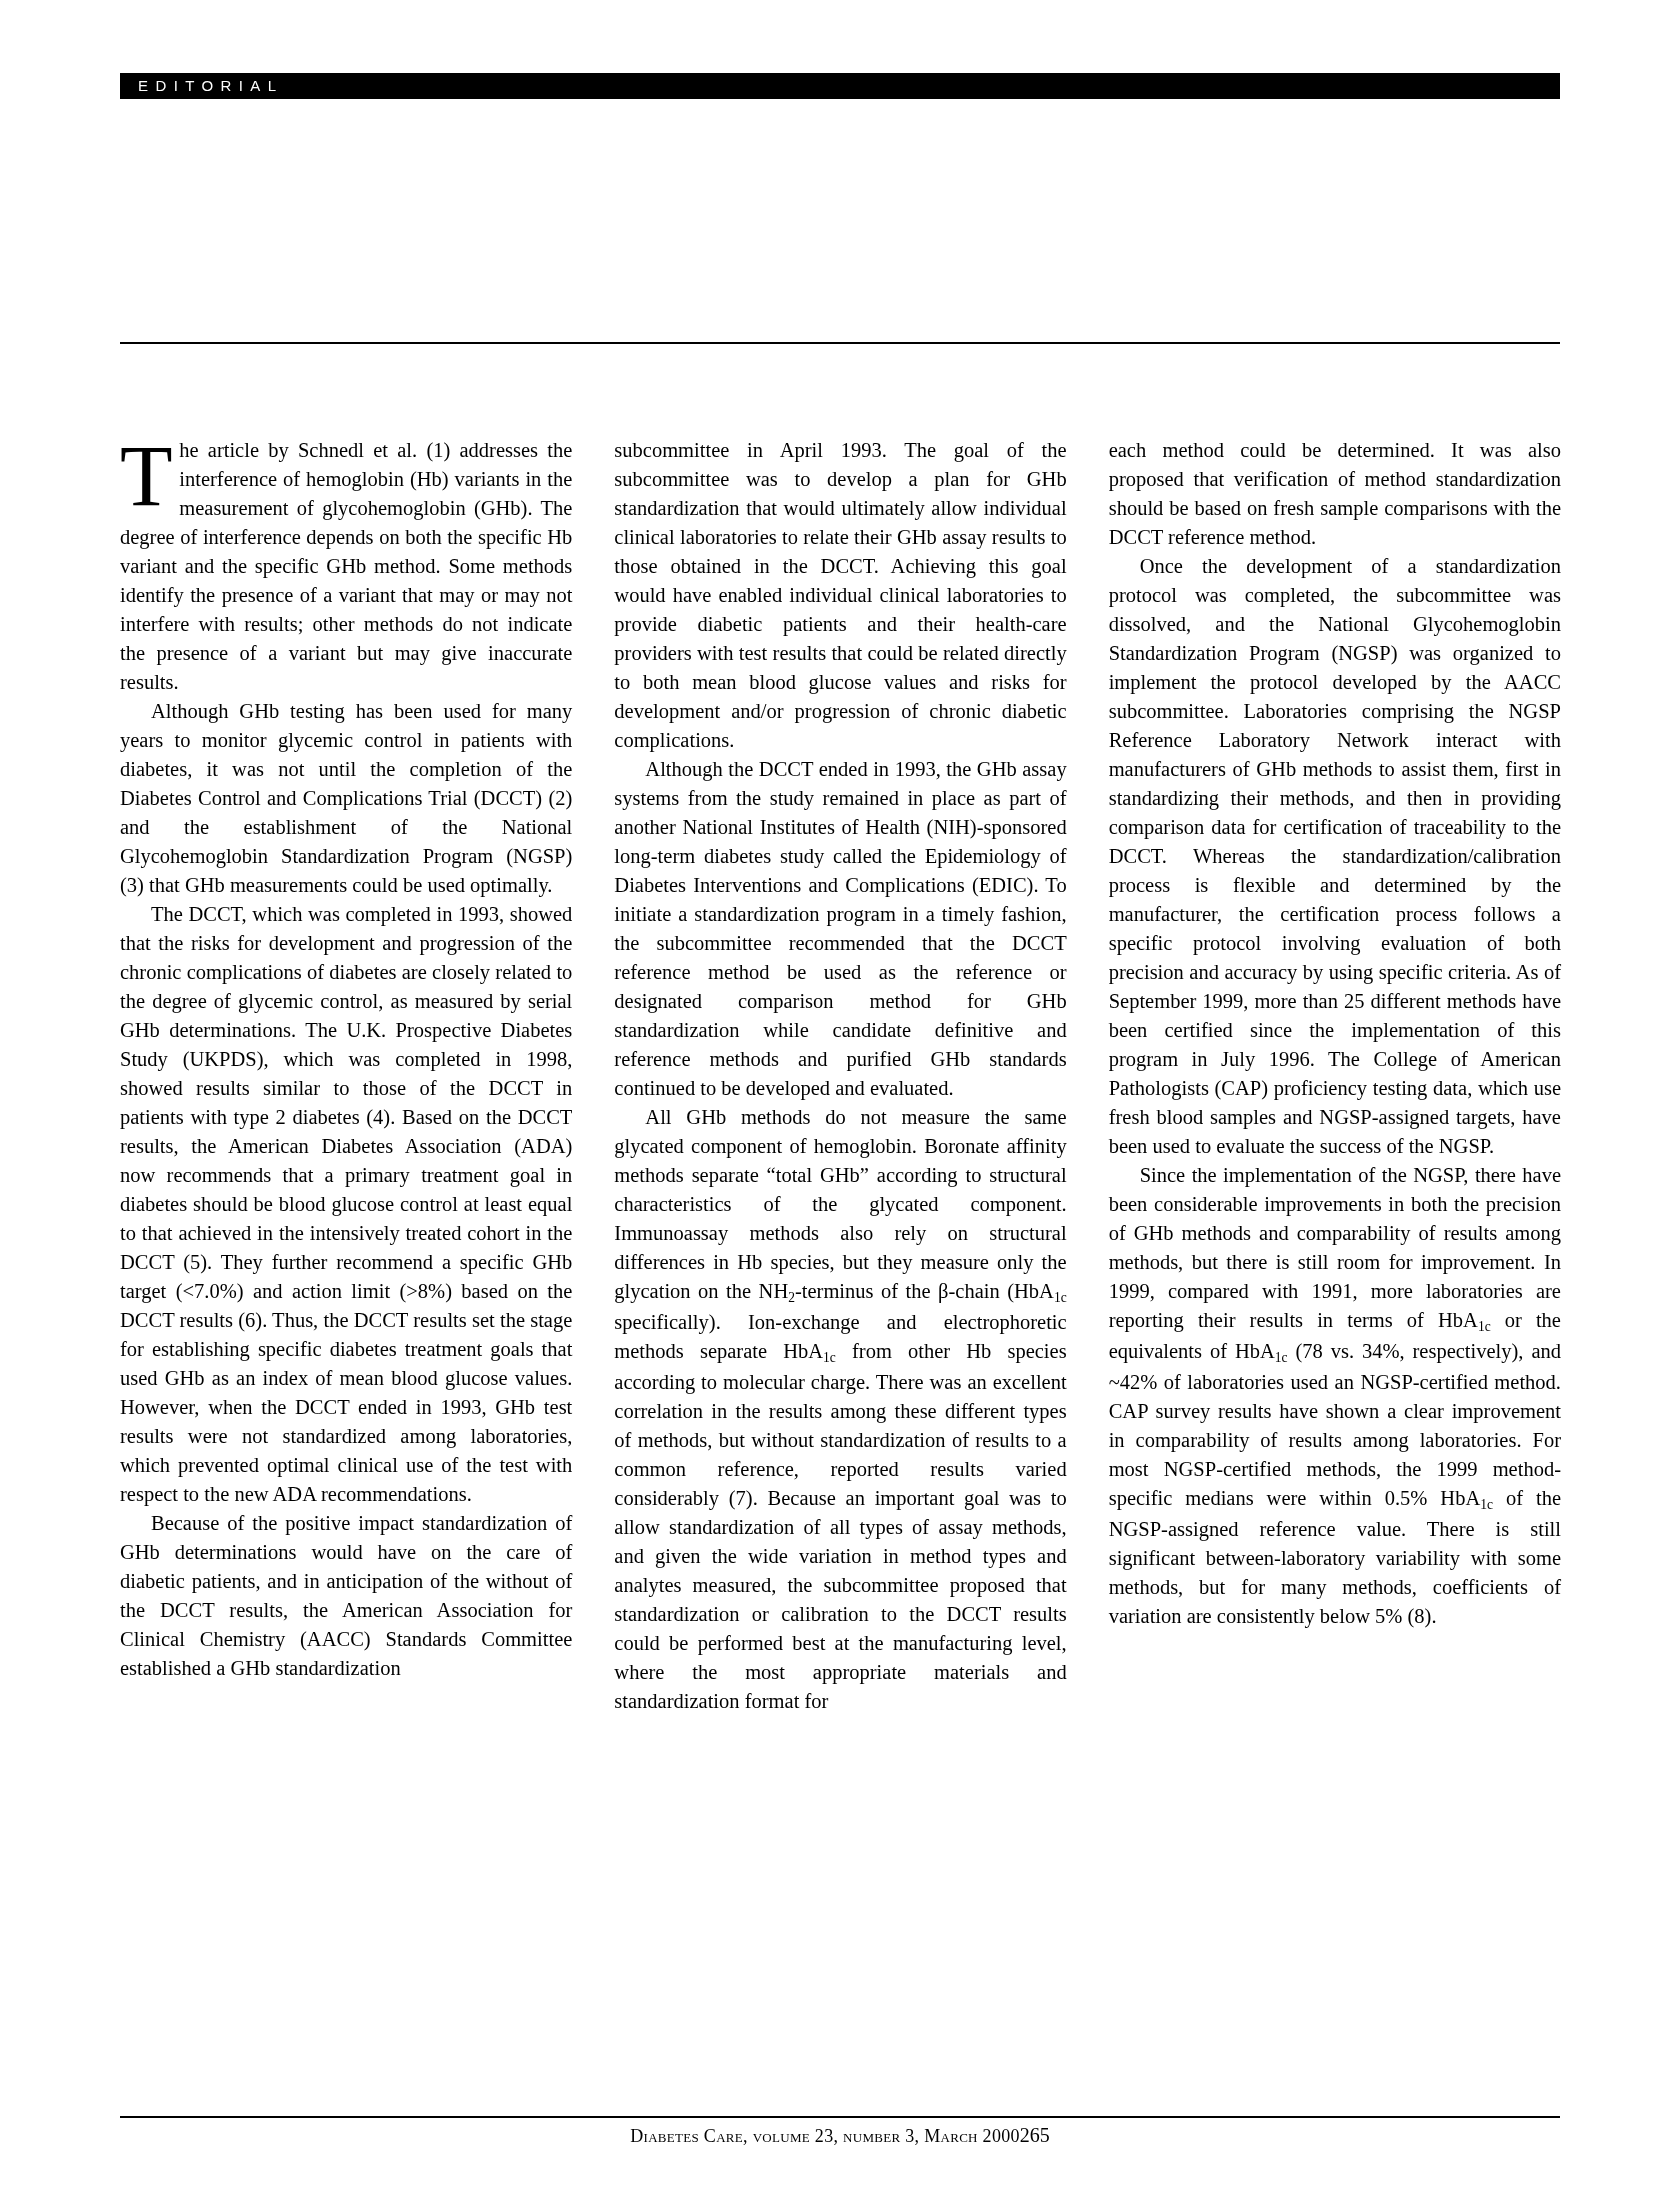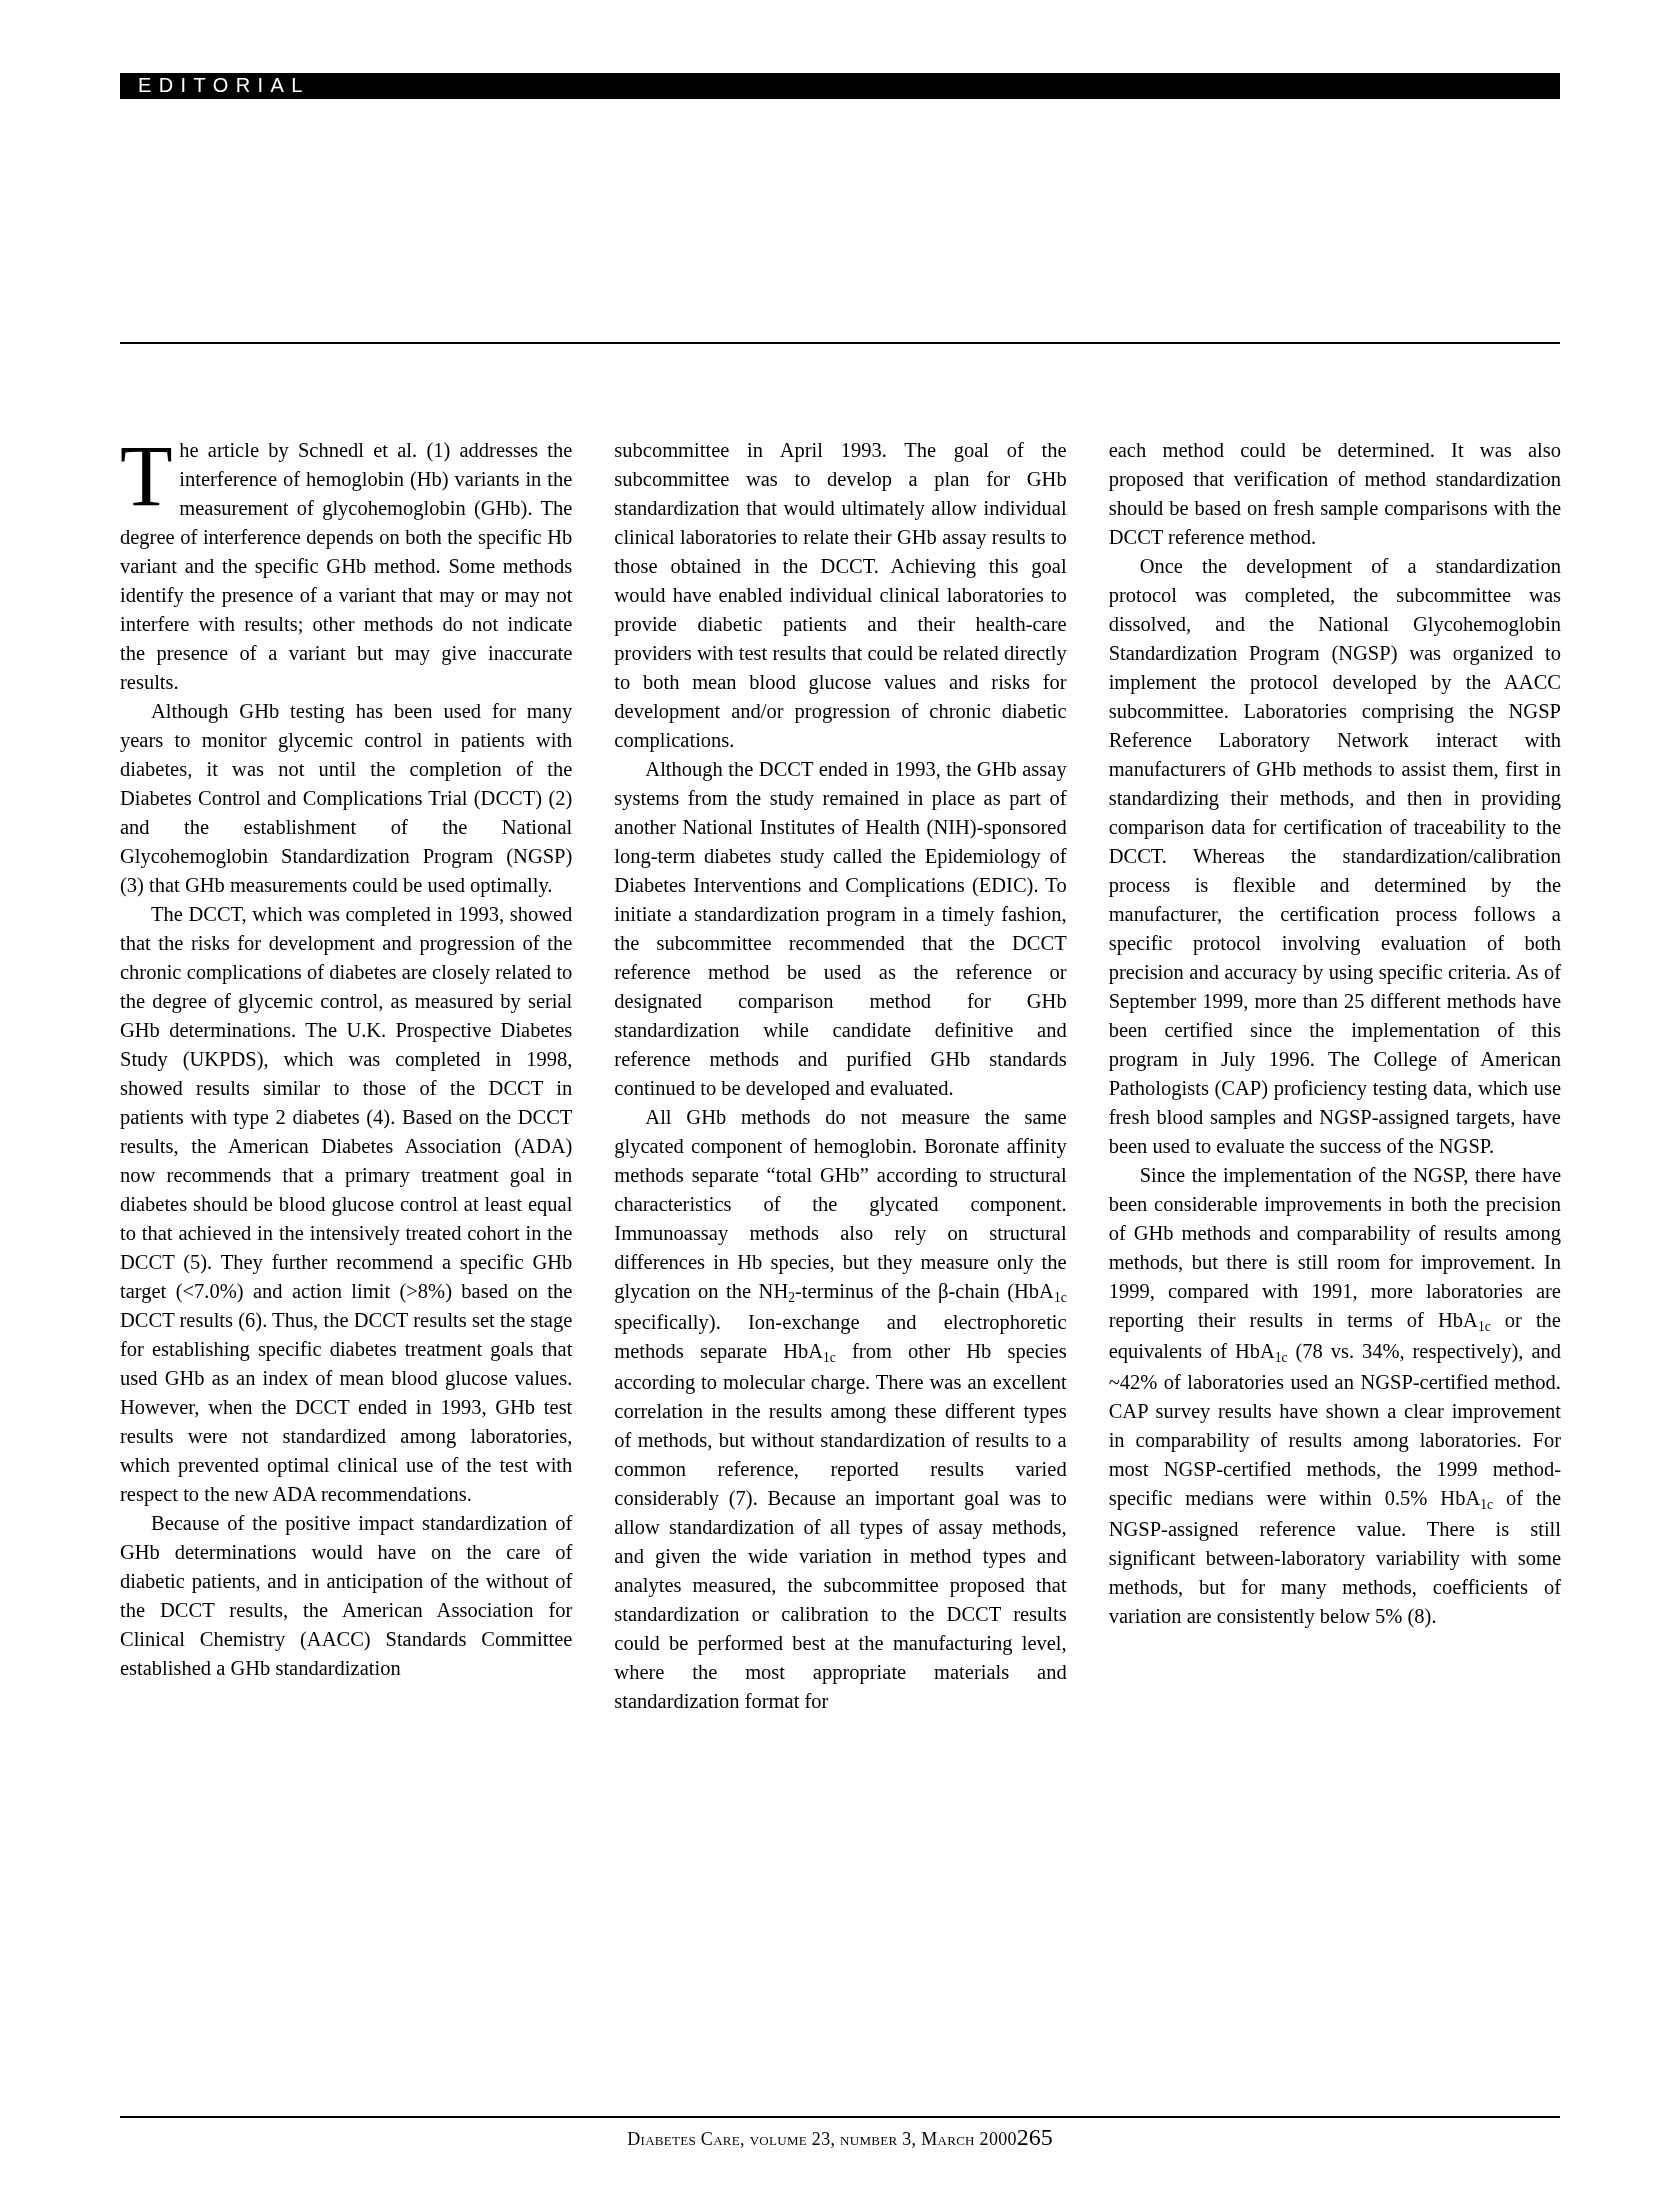--- a/index.html
+++ b/index.html
@@ -26,21 +26,21 @@
     width: 1440px;
     height: 25.6px;
     background: #000000;
   }
   .eyebrow-label {
     position: absolute;
     left: 138px;
     top: 74px;
     color: #ffffff;
     font-family: "Liberation Sans", "DejaVu Sans", sans-serif;
-    font-size: 20px;
+    font-size: 15px;
     font-weight: 400;
     letter-spacing: 7.4px;
     line-height: 23px;
   }
 
   
   .title-block {
     position: absolute;
     left: 125px;
     top: 194px;
@@ -130,21 +130,21 @@
     display: flex;
     justify-content: center;
     align-items: baseline;
     font-size: 18px;
   }
   .journal-line {
     font-variant: small-caps;
     letter-spacing: 0.3px;
   }
   .page-number {
-    font-size: 24px;
+    font-size: 20px;
   }
 </style>
 </head>
 <body>
 
 <div class="page">
 
   <div class="eyebrow-bar"></div>
   <div class="eyebrow-label">EDITORIAL</div>
 

